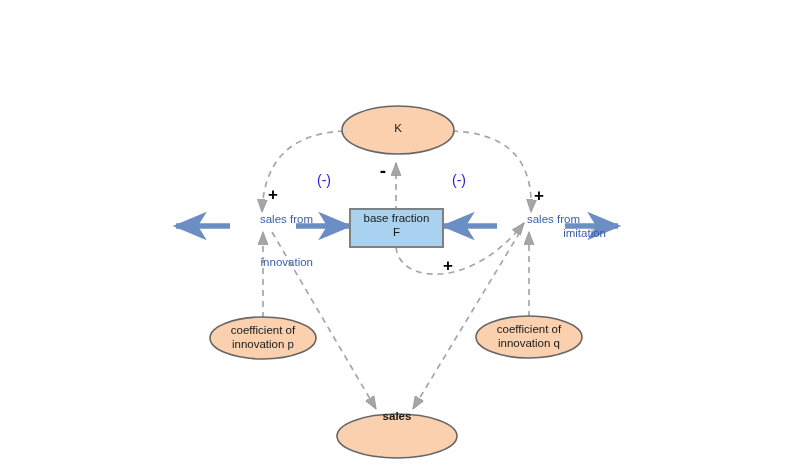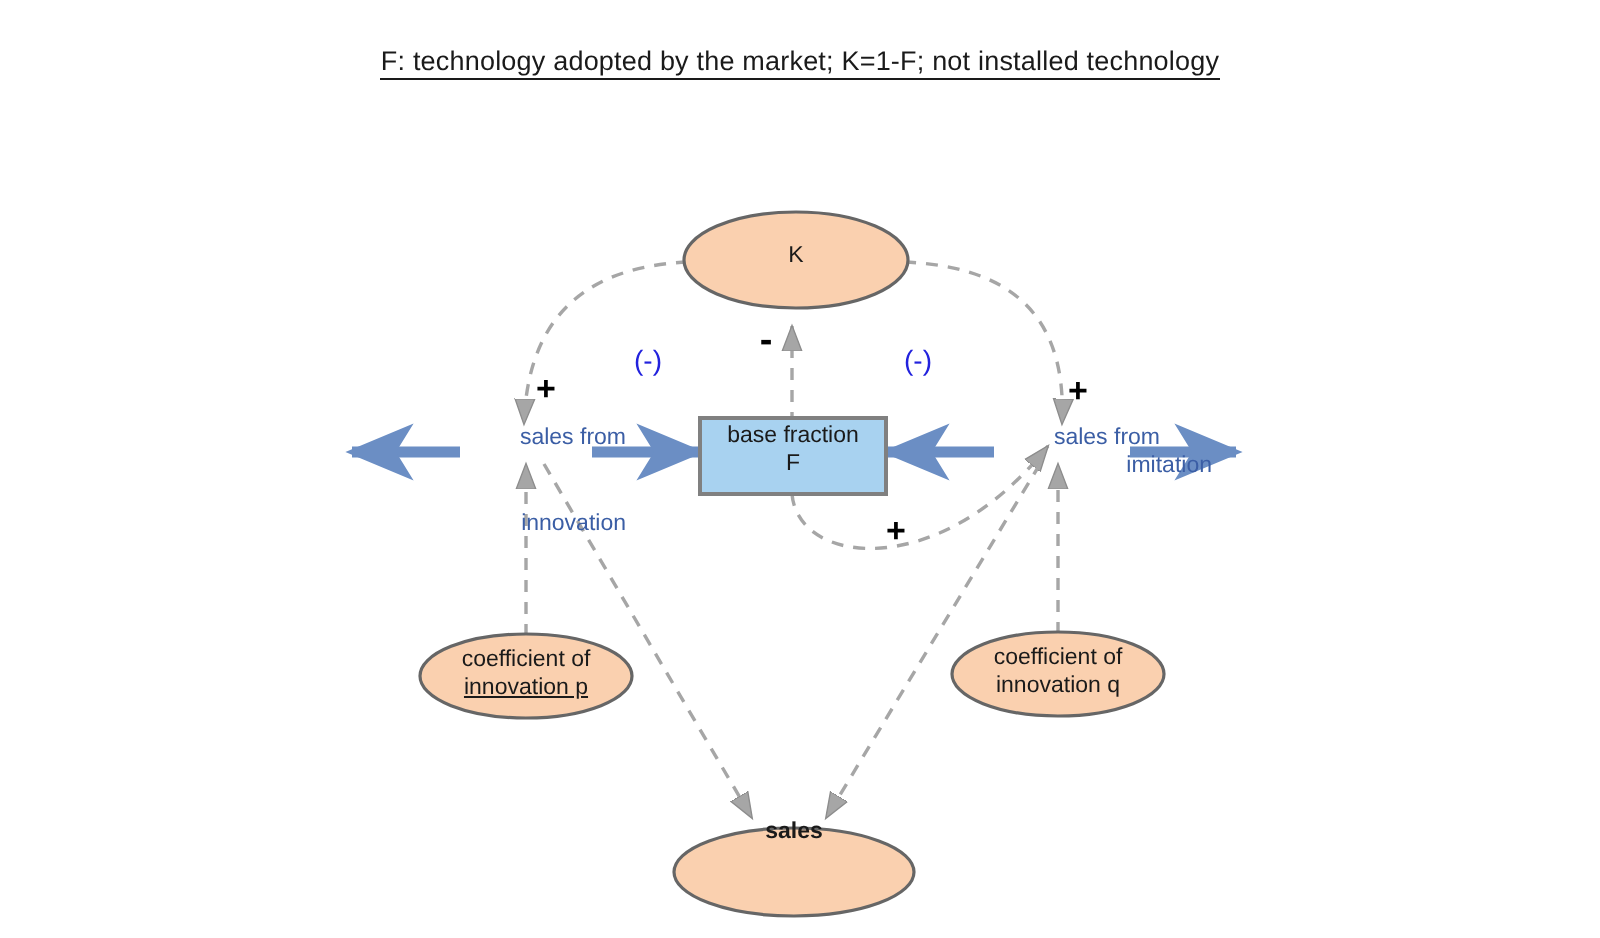--- a/index.html
+++ b/index.html
@@ -77,21 +77,20 @@
     font-size: 14px;
     color: #2222dd;
     font-family: "Liberation Sans", sans-serif;
   }
 </style>
 </head>
 <body>
 
 <div id="canvas">
 
-  <div class="title-text"><span>F: technology adopted by the market; K=1-F; not installed technology</span></div>
 
   <svg id="diagram-svg" viewBox="0 0 800 469">
     <defs>
       <marker id="dash-arrow" markerWidth="9" markerHeight="9" refX="7.4" refY="3.2" orient="auto" markerUnits="strokeWidth">
         <path d="M0,0.3 L7.6,3.2 L0,6.1 z" fill="#a6a6a6" stroke="#8c8c8c" stroke-width="0.4"></path>
       </marker>
       <marker id="blue-arrow" markerWidth="7" markerHeight="7" refX="5.6" refY="2.6" orient="auto" markerUnits="strokeWidth">
         <path d="M0,0 L6.2,2.6 L0,5.2 L1.6,2.6 z" fill="#6b8ec4"></path>
       </marker>
     </defs>
@@ -132,21 +131,21 @@
 
     <ellipse cx="397" cy="436" rx="60" ry="22" fill="#fad0af" stroke="#666666" stroke-width="1.6"></ellipse>
   </svg>
 
   <div class="node-label" style="left:348px; top:122px; width:100px;">K</div>
 
   <div class="node-label" style="left:350px; top:212px; width:93px;">base fraction</div>
   <div class="node-label" style="left:350px; top:226px; width:93px;">F</div>
 
   <div class="node-label" style="left:208px; top:324px; width:110px;">coefficient of</div>
-  <div class="node-label" style="left:208px; top:338px; width:110px;text-decoration:underline;">innovation p</div>
+  <div class="node-label" style="left:208px; top:338px; width:110px;">innovation p</div>
 
   <div class="node-label" style="left:474px; top:323px; width:110px;">coefficient of</div>
   <div class="node-label" style="left:474px; top:337px; width:110px;">innovation q</div>
 
   <div class="node-label" style="left:347px; top:410px; width:100px;font-weight:bold;">sales</div>
 
   <div class="flow-label" style="left:213px; top:212px; width:100px;">sales from</div>
   <div class="flow-label" style="left:213px; top:226px; width:100px;margin-top:29px;">innovation</div>
 
   <div class="flow-label" style="left:480px; top:212px; width:100px;">sales from</div>

